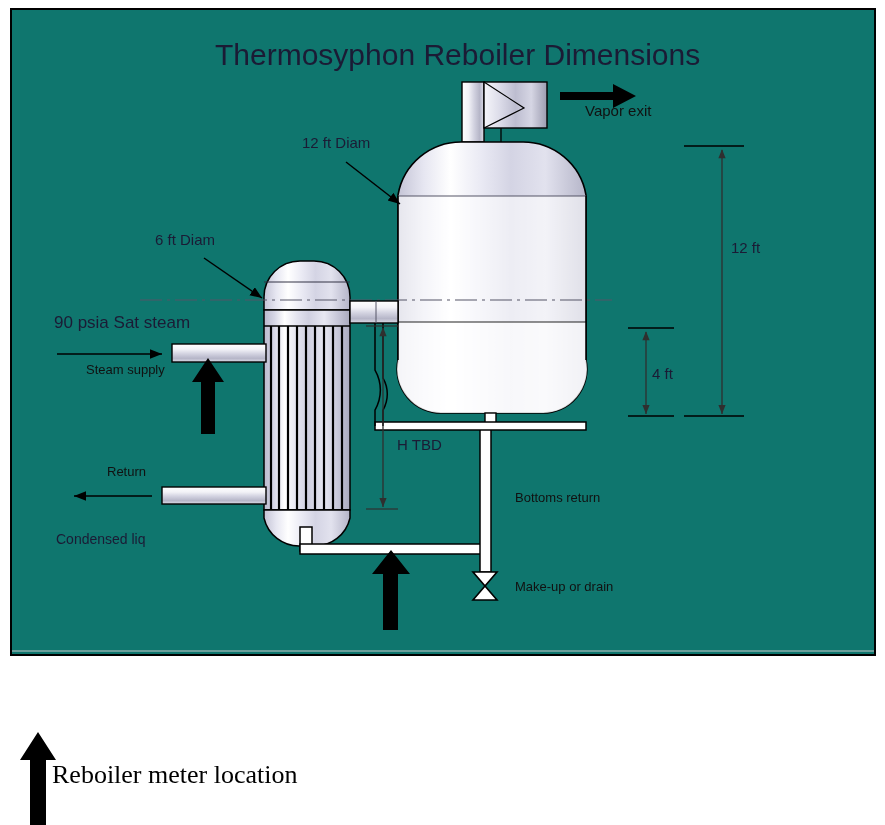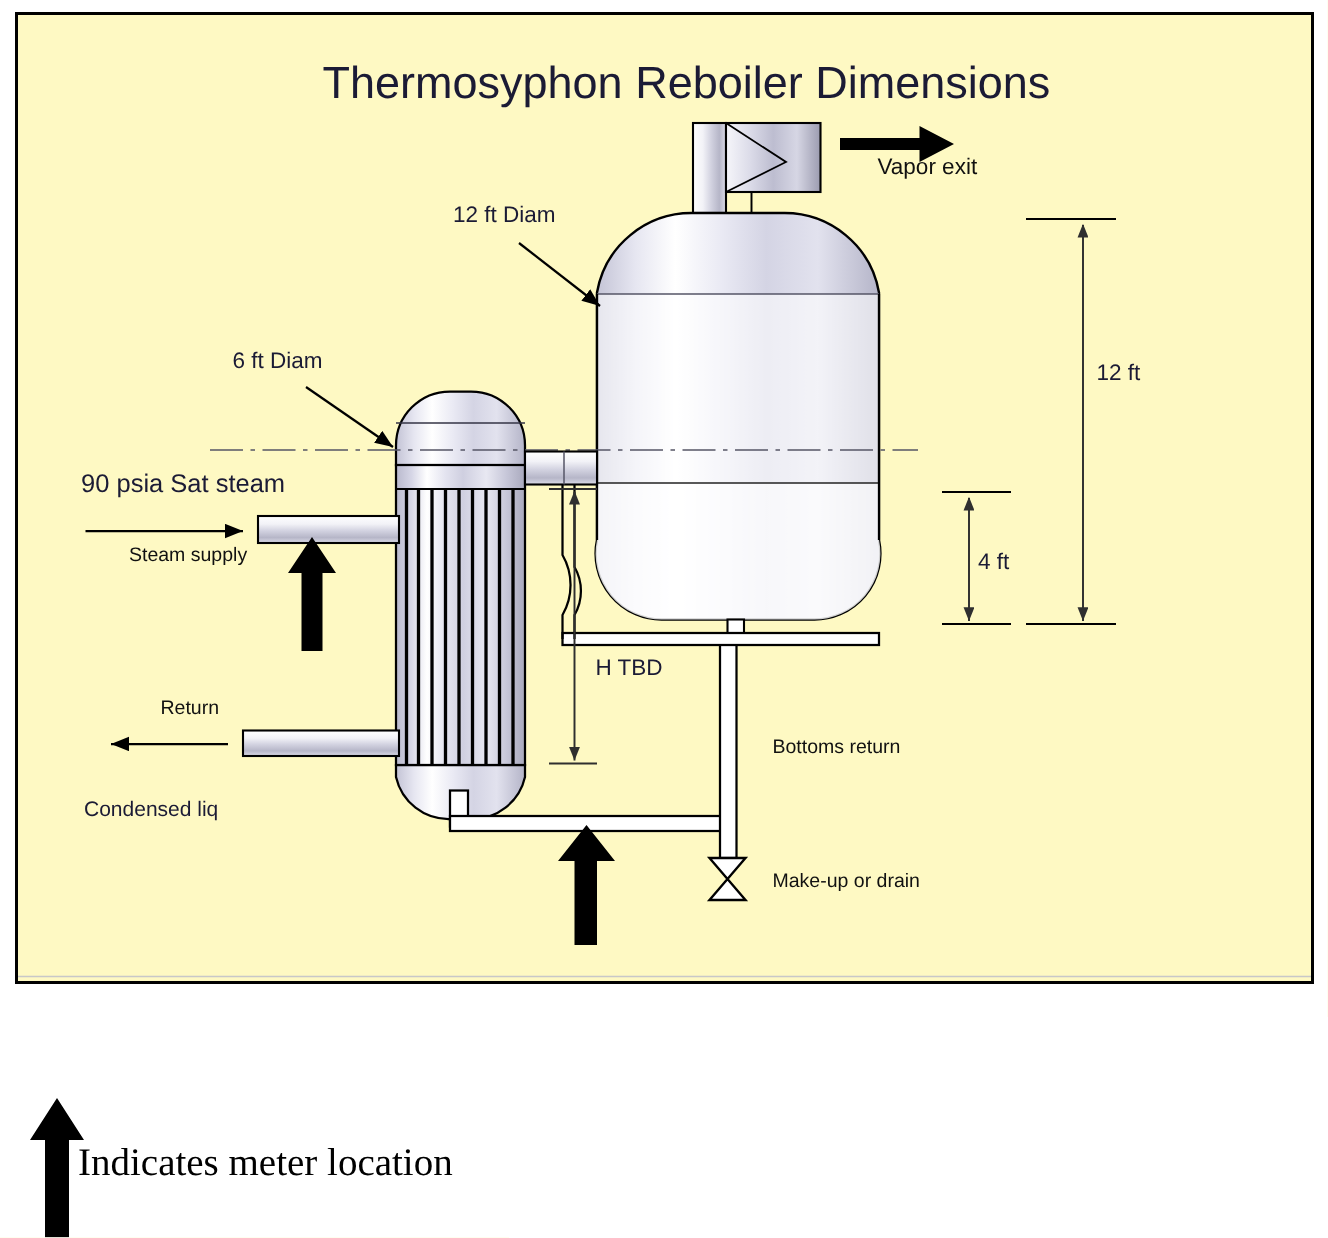--- a/index.html
+++ b/index.html
@@ -15,21 +15,21 @@
     overflow: hidden;
   }
   #slide-frame {
     position: absolute;
     left: 10px;
     top: 8px;
     width: 866px;
     height: 648px;
     border: 2px solid #000000;
     box-sizing: border-box;
-    background: #fef9c3;
+    background: #0f766e;
   }
   #diagram-svg {
     position: absolute;
     left: 0;
     top: 0;
   }
   #caption-area {
     position: absolute;
     left: 0;
     top: 660px;
@@ -275,14 +275,14 @@
     <text class="footer-txt" x="828" y="657">16</text>
   </svg>
 </div>
 
 <div id="caption-area">
   <svg width="885" height="165">
     <g>
       <path d="M30,165 L30,100 L20,100 L38,72 L56,100 L46,100 L46,165 z" fill="#000000"></path>
     </g>
   </svg>
-  <div class="caption-txt">Indicates meter location</div>
+  <div class="caption-txt">Reboiler meter location</div>
 </div>
 
 </body></html>

